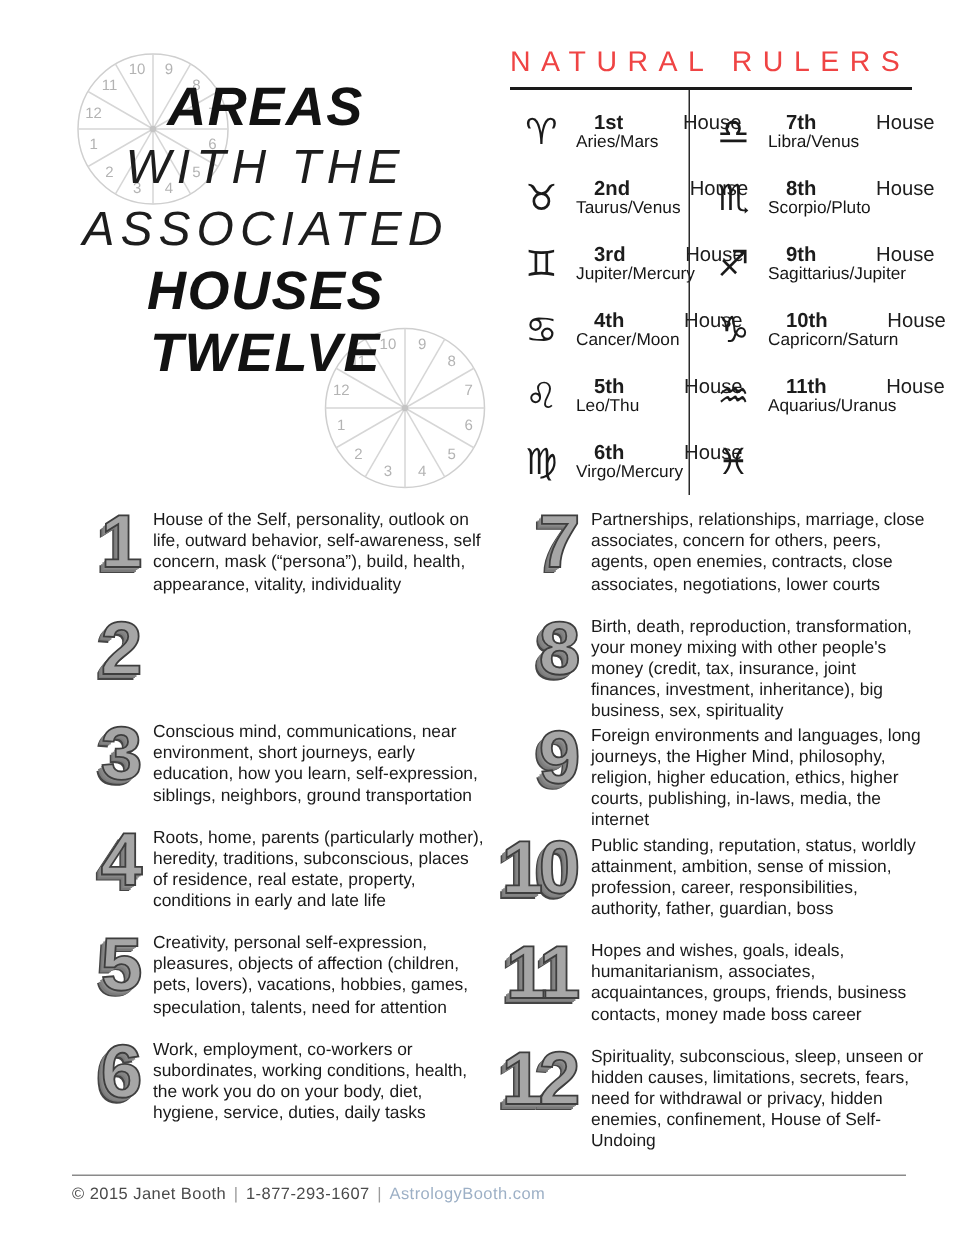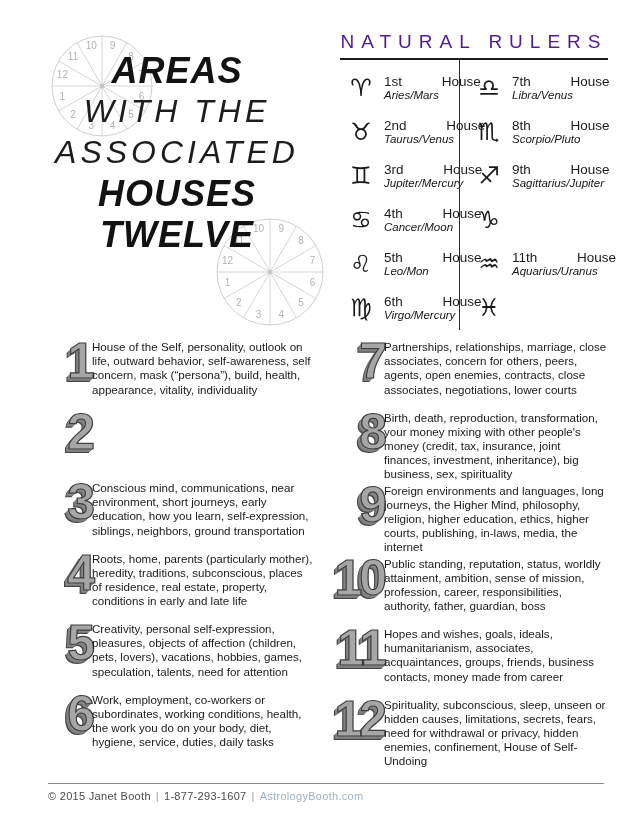--- a/index.html
+++ b/index.html
@@ -14,56 +14,56 @@
   
   .title-block{
     position:absolute;left:36px;top:50px;width:282px;
     text-align:center;line-height:41px;z-index:2;font-style:italic;
   }
   .t-bold{font-size:36px;font-weight:800;letter-spacing:1px;color:#121212;}
   .t-light{font-size:32px;font-weight:400;letter-spacing:4px;color:#1d1d1d;}
 
   
   .nr-heading{
-    position:absolute;left:340px;top:31px;width:268px;text-align:center;
-    font-size:19px;font-weight:500;letter-spacing:7px;color:#4c1d95;white-space:nowrap;
+    position:absolute;left:340px;top:31px;width:268px;
+    font-size:19px;font-weight:500;letter-spacing:7px;color:#ef4444;white-space:nowrap;
   }
   .nr-grid{
     position:absolute;left:340px;top:58px;width:268px;
     border-top:2px solid #1a1a1a;display:grid;grid-template-columns:119px 149px;
   }
   .nr-col{padding-top:6px;}
   .nr-col.right{border-left:1px solid #2a2a2a;padding-left:10px;}
   .nr-col.left{padding-left:2px;}
   .ruler-row{display:flex;align-items:center;height:44px;}
   .zglyph{
     width:38px;min-width:38px;text-align:center;font-family:"DejaVu Sans",sans-serif;
     font-size:24px;color:#1a1a1a;line-height:1;
   }
   .ruler-text{margin-left:4px;line-height:1.15;}
   .ruler-label{font-size:13.5px;white-space:nowrap;}
-  .ruler-label .ord{font-weight:400;}
+  .ruler-label .ord{font-weight:700;margin-left:12px;}
   .ruler-label .word{font-weight:400;margin-left:36px;}
-  .ruler-sign{font-size:11.5px;font-style:italic;color:#161616;white-space:nowrap;}
+  .ruler-sign{font-size:11.5px;color:#161616;white-space:nowrap;}
 
   
   .col{position:absolute;top:338px;}
   .col.left-col{left:44px;width:280px;}
   .col.right-col{left:322px;width:298px;}
   .house-row{display:flex;align-items:flex-start;min-height:70.5px;}
   .big-num{
     font-size:50px;font-weight:800;line-height:46px;letter-spacing:-3px;
     color:#a6a6a6;text-align:right;
     -webkit-text-stroke:1.2px #3e3e3e;
     text-shadow:-1px 1px 0 #8d8d8d,-2px 2px 0 #848484,-3px 3px 0 #7a7a7a,-4px 4px 0 #454545;
   }
   .left-col .big-num{width:48px;min-width:48px;}
   .right-col .big-num{width:62px;min-width:62px;}
   .house-text{
-    font-size:11.6px;line-height:14.2px;color:#1a1a1a;padding-top:2px;
+    margin-left:10px;font-size:11.6px;line-height:14.2px;color:#1a1a1a;padding-top:2px;
   }
   .left-col .house-text{width:222px;}
   .right-col .house-text{width:226px;}
 
   
   .footer-rule{position:absolute;left:48px;top:783px;width:556px;border-top:1px solid #8a8a8a;}
   .footer{
     position:absolute;left:48px;top:790px;width:556px;
     font-size:11px;color:#4a4a4a;letter-spacing:0.3px;
   }
@@ -169,21 +169,21 @@
         <span class="zglyph">♋</span>
         <div class="ruler-text">
           <div class="ruler-label"><span class="ord">4th</span> <span class="word">House</span></div>
           <div class="ruler-sign">Cancer/Moon</div>
         </div>
       </div>
       <div class="ruler-row">
         <span class="zglyph">♌</span>
         <div class="ruler-text">
           <div class="ruler-label"><span class="ord">5th</span> <span class="word">House</span></div>
-          <div class="ruler-sign">Leo/Mon</div>
+          <div class="ruler-sign">Leo/Thu</div>
         </div>
       </div>
       <div class="ruler-row">
         <span class="zglyph">♍</span>
         <div class="ruler-text">
           <div class="ruler-label"><span class="ord">6th</span> <span class="word">House</span></div>
           <div class="ruler-sign">Virgo/Mercury</div>
         </div>
       </div>
     </div>
@@ -204,20 +204,24 @@
       </div>
       <div class="ruler-row">
         <span class="zglyph">♐</span>
         <div class="ruler-text">
           <div class="ruler-label"><span class="ord">9th</span> <span class="word">House</span></div>
           <div class="ruler-sign">Sagittarius/Jupiter</div>
         </div>
       </div>
       <div class="ruler-row">
         <span class="zglyph">♑</span>
+        <div class="ruler-text">
+          <div class="ruler-label"><span class="ord">10th</span> <span class="word">House</span></div>
+          <div class="ruler-sign">Capricorn/Saturn</div>
+        </div>
       </div>
       <div class="ruler-row">
         <span class="zglyph">♒</span>
         <div class="ruler-text">
           <div class="ruler-label"><span class="ord">11th</span> <span class="word">House</span></div>
           <div class="ruler-sign">Aquarius/Uranus</div>
         </div>
       </div>
       <div class="ruler-row">
         <span class="zglyph">♓</span>
@@ -263,21 +267,21 @@
     <div class="house-row">
       <div class="big-num">9</div>
       <div class="house-text">Foreign environments and languages, long journeys, the Higher Mind, philosophy, religion, higher education, ethics, higher courts, publishing, in-laws, media, the internet</div>
     </div>
     <div class="house-row">
       <div class="big-num">10</div>
       <div class="house-text">Public standing, reputation, status, worldly attainment, ambition, sense of mission, profession, career, responsibilities, authority, father, guardian, boss</div>
     </div>
     <div class="house-row">
       <div class="big-num">11</div>
-      <div class="house-text">Hopes and wishes, goals, ideals, humanitarianism, associates, acquaintances, groups, friends, business contacts, money made from career</div>
+      <div class="house-text">Hopes and wishes, goals, ideals, humanitarianism, associates, acquaintances, groups, friends, business contacts, money made boss career</div>
     </div>
     <div class="house-row">
       <div class="big-num">12</div>
       <div class="house-text">Spirituality, subconscious, sleep, unseen or hidden causes, limitations, secrets, fears, need for withdrawal or privacy, hidden enemies, confinement, House of Self-Undoing</div>
     </div>
   </div>
 
   <div class="footer-rule"></div>
   <div class="footer">
     <span>© 2015 Janet Booth</span><span class="sep">|</span><span>1-877-293-1607</span><span class="sep">|</span><a class="site" href="#">AstrologyBooth.com</a>

